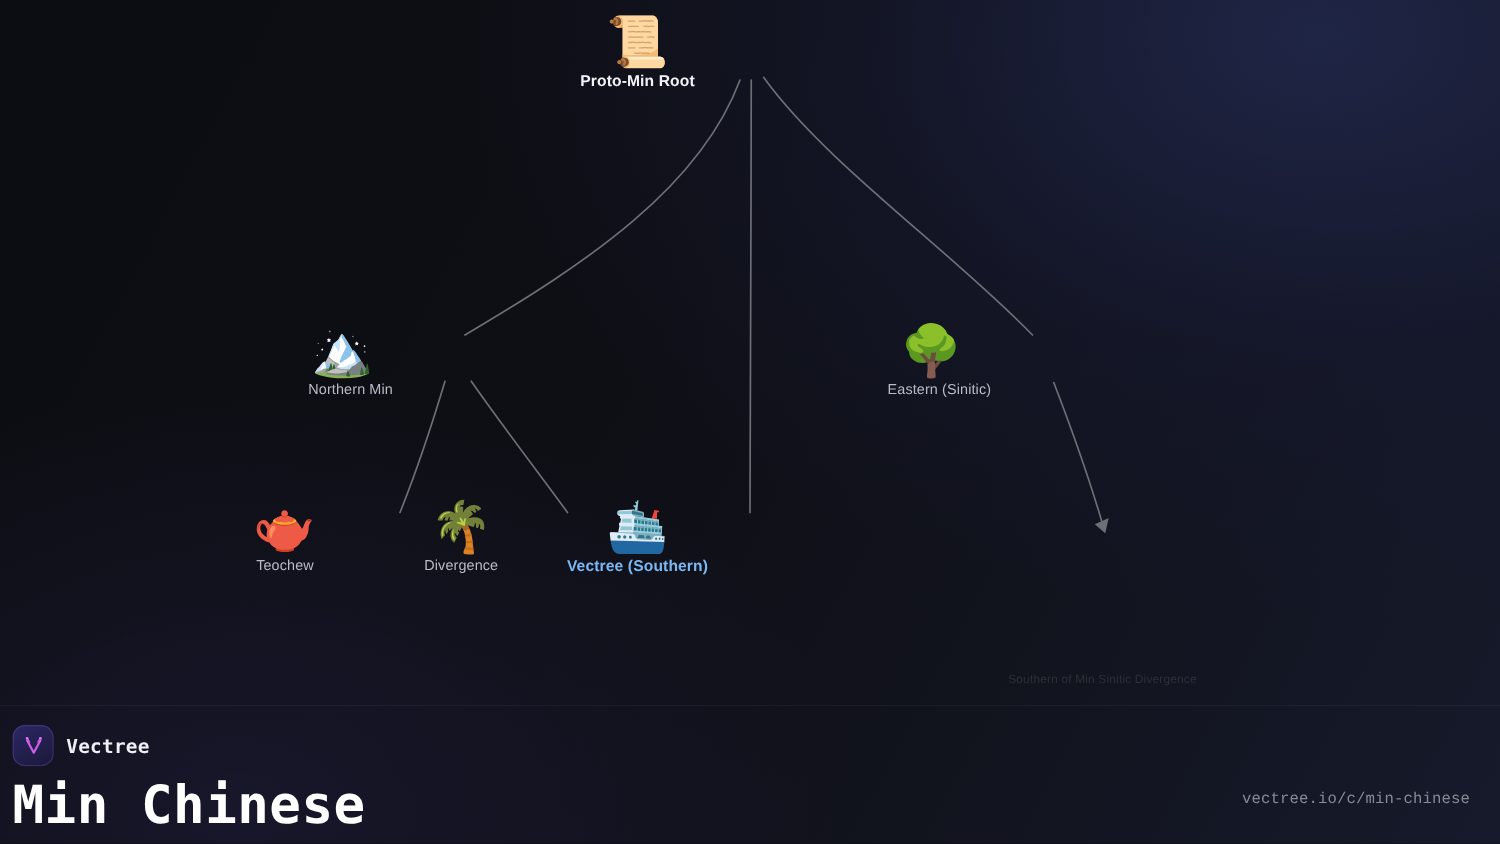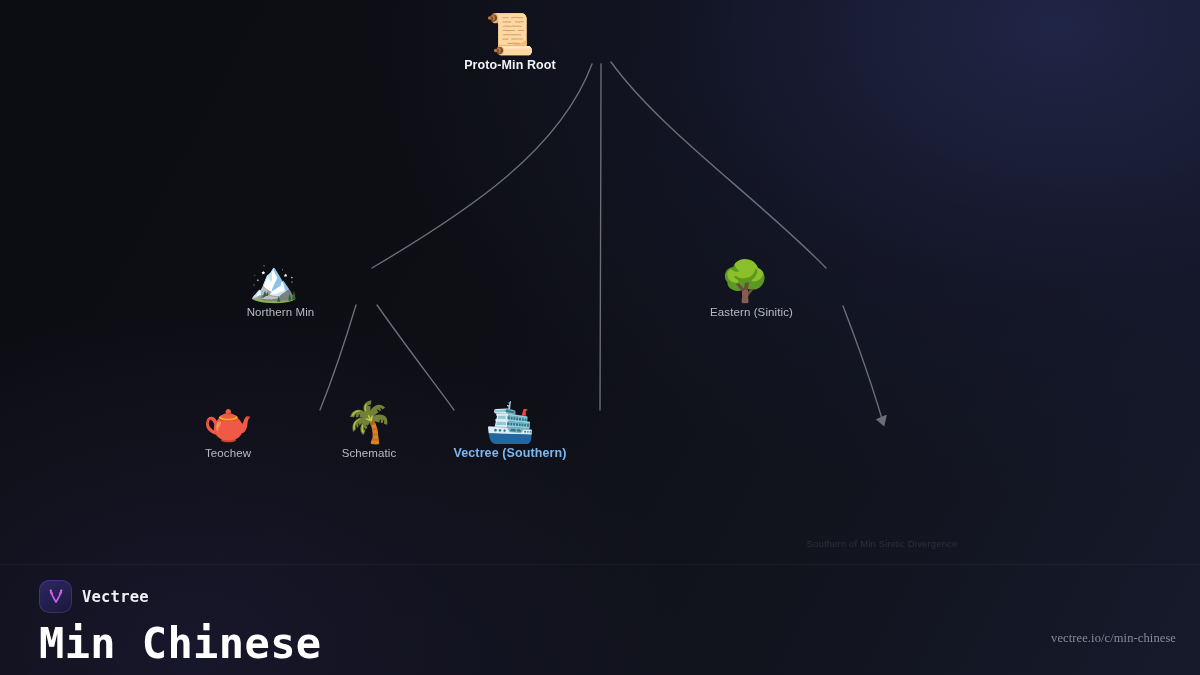--- a/index.html
+++ b/index.html
@@ -98,21 +98,21 @@
     position: absolute;
     left: 0;
     bottom: 0;
     width: 1200px;
     height: 111px;
     border-top: 1px solid rgba(255,255,255,0.045);
     box-sizing: border-box;
   }
   #footer-left {
     position: absolute;
-    left: 39px;
+    left: 10px;
     top: 15px;
   }
   .brand-row {
     display: flex;
     align-items: center;
     gap: 10px;
   }
   .brand-mark {
     width: 33px;
     height: 33px;
@@ -138,21 +138,21 @@
     font-weight: 700;
     color: #ffffff;
     letter-spacing: 0.4px;
     line-height: 40px;
     white-space: nowrap;
   }
   #footer-url {
     position: absolute;
     right: 24px;
     bottom: 29px;
-    font-family: Liberation Serif, serif;
+    font-family: Liberation Mono, monospace;
     font-size: 12.5px;
     color: #878b96;
     letter-spacing: 0.1px;
     white-space: nowrap;
   }
 </style>
 </head>
 <body>
 
 <div id="stage">
@@ -187,21 +187,21 @@
         <div class="node" style="left: 835px; top: 289px;">
           <span class="node-icon">🌳</span>
           <span class="node-label lvl-branch">Eastern (Sinitic)</span>
         </div>
         <div class="node" style="left: 318px; top: 430px;">
           <span class="node-icon">🫖</span>
           <span class="node-label lvl-leaf">Teochew</span>
         </div>
         <div class="node" style="left: 459px; top: 430px;">
           <span class="node-icon">🌴</span>
-          <span class="node-label lvl-leaf">Schematic</span>
+          <span class="node-label lvl-leaf">Divergence</span>
         </div>
         <div class="node" style="left: 600px; top: 430px;">
           <span class="node-icon">🛳️</span>
           <span class="node-label lvl-leaf highlight">Vectree (Southern)</span>
         </div>
       </div>
 
     <div class="caption" id="graph-caption" style="left: 882px; top: 538px;">Southern of Min Sinitic Divergence</div>
   </div>
 

